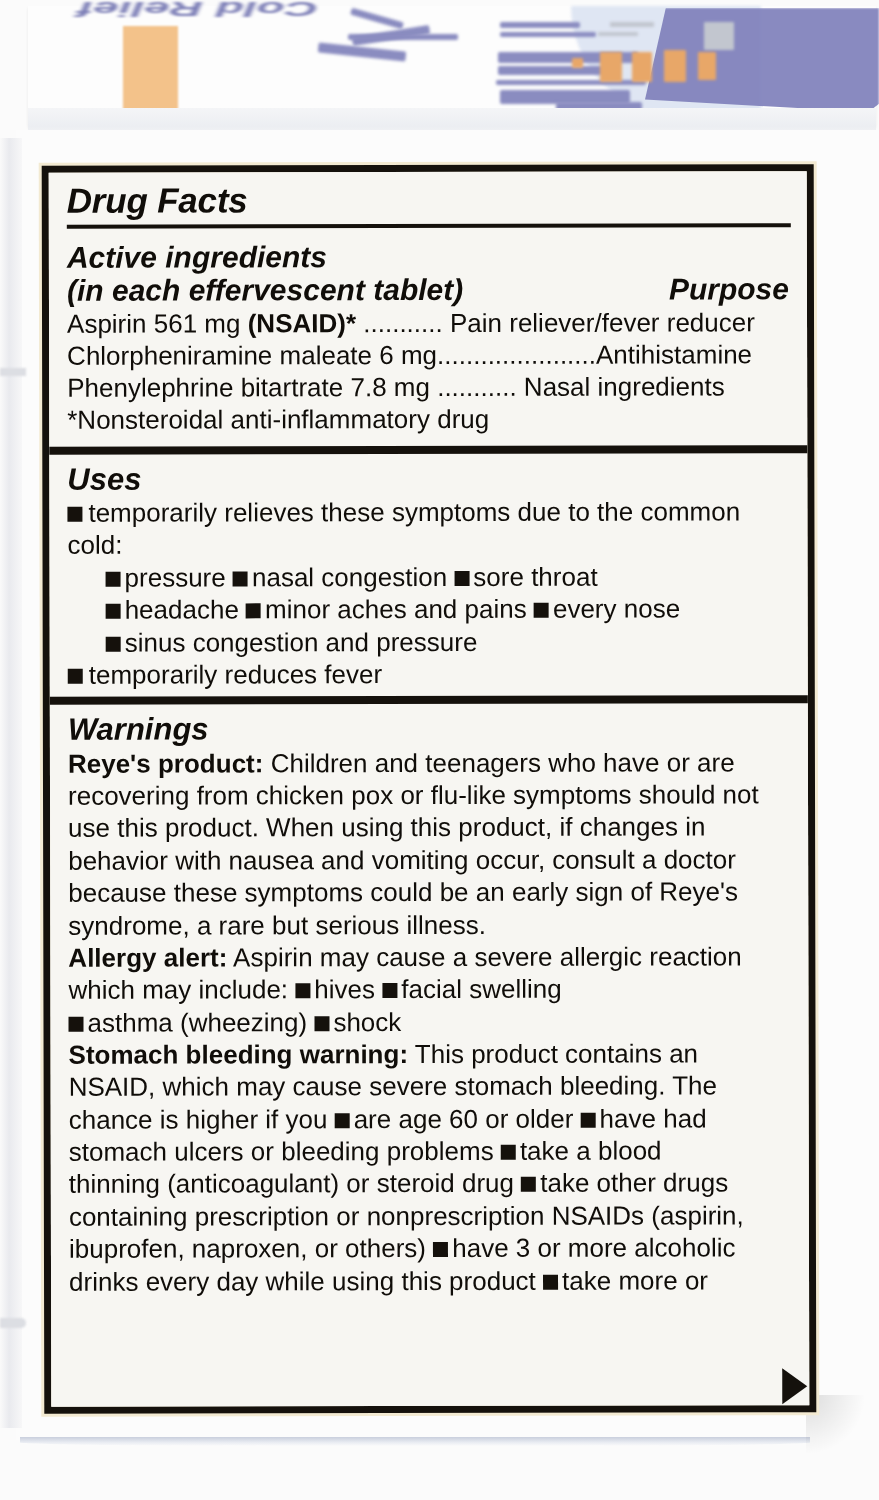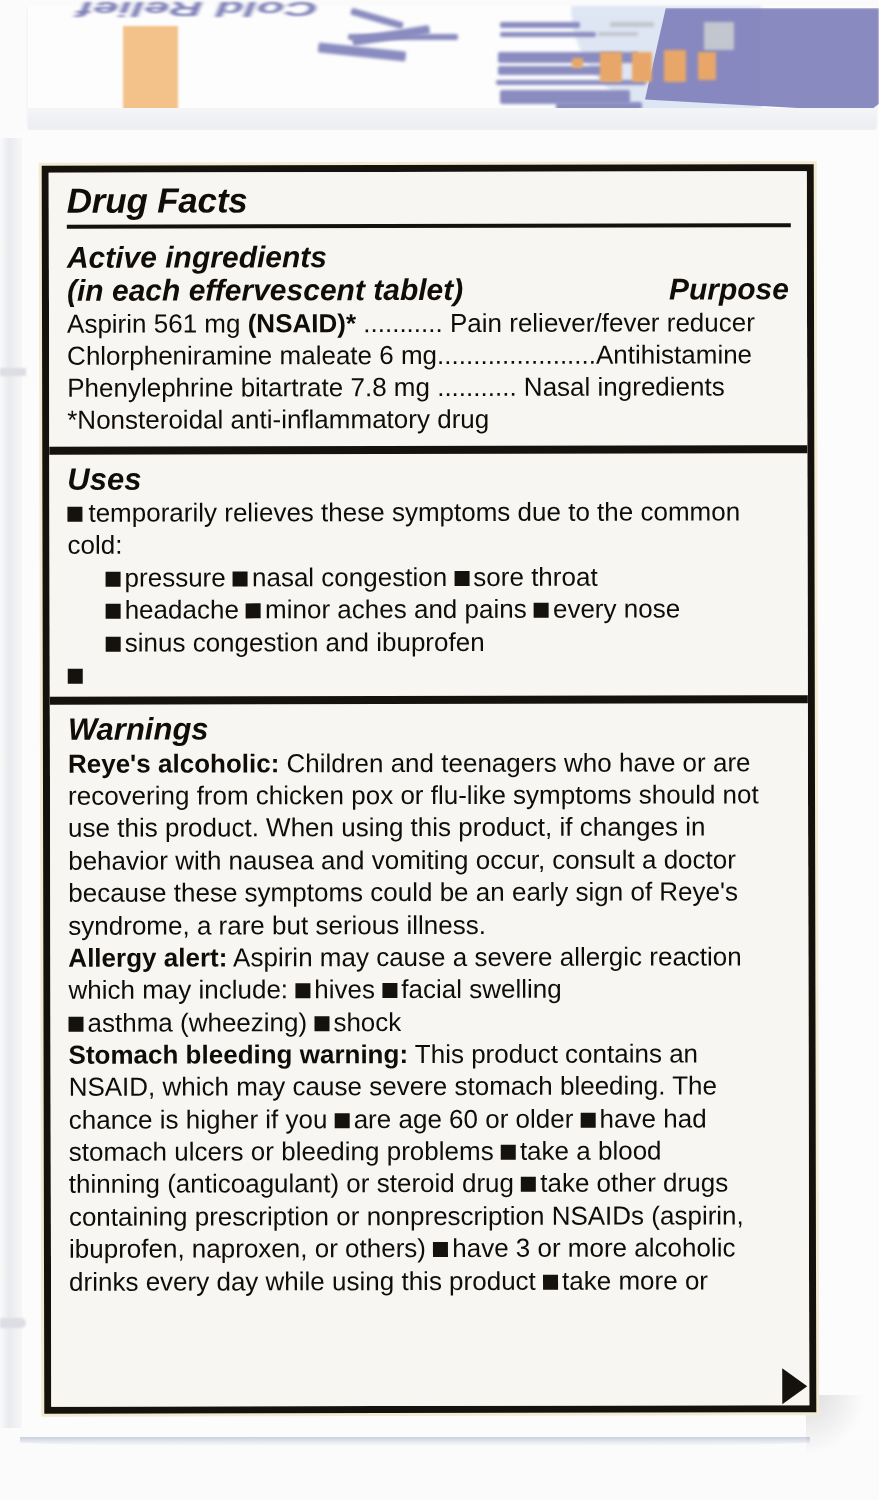--- a/index.html
+++ b/index.html
@@ -376,35 +376,35 @@
         <span class="sq"></span><span>pressure</span>
         <span class="sq"></span><span>nasal congestion</span>
         <span class="sq"></span><span>sore throat</span>
       </div>
       <div class="body-txt indent1">
         <span class="sq"></span><span>headache</span>
         <span class="sq"></span><span>minor aches and pains</span>
         <span class="sq"></span><span>every nose</span>
       </div>
       <div class="body-txt indent1">
-        <span class="sq"></span><span>sinus congestion and ibuprofen</span>
+        <span class="sq"></span><span>sinus congestion and pressure</span>
       </div>
 
       <div class="body-txt">
-        <span class="sq lead"></span>
+        <span class="sq lead"></span><span>temporarily reduces fever</span>
       </div>
     </div>
 
     <div class="rule-thick"></div>
 
     <div class="sect warn-wrap" style="flex:1;">
       <div class="sect-head">Warnings</div>
 
       <div class="warn-para">
-        <b>Reye's alcoholic:</b><span> Children and teenagers who have or are recovering from chicken pox or flu-like symptoms should not use this product. When using this product, if changes in behavior with nausea and vomiting occur, consult a doctor because these symptoms could be an early sign of Reye's syndrome, a rare but serious illness.</span>
+        <b>Reye's product:</b><span> Children and teenagers who have or are recovering from chicken pox or flu-like symptoms should not use this product. When using this product, if changes in behavior with nausea and vomiting occur, consult a doctor because these symptoms could be an early sign of Reye's syndrome, a rare but serious illness.</span>
       </div>
 
       <div class="warn-para">
         <b>Allergy alert:</b><span> Aspirin may cause a severe allergic reaction which may include:</span>
         <span class="sq"></span><span>hives</span>
         <span class="sq"></span><span>facial swelling</span><br>
         <span class="sq"></span><span>asthma (wheezing)</span>
         <span class="sq"></span><span>shock</span>
       </div>
 

